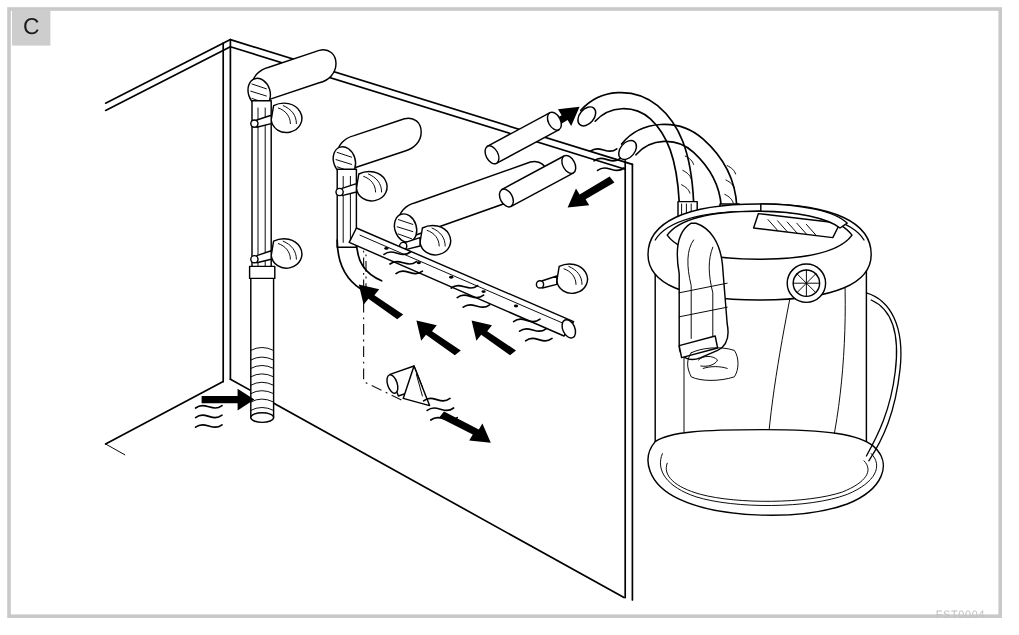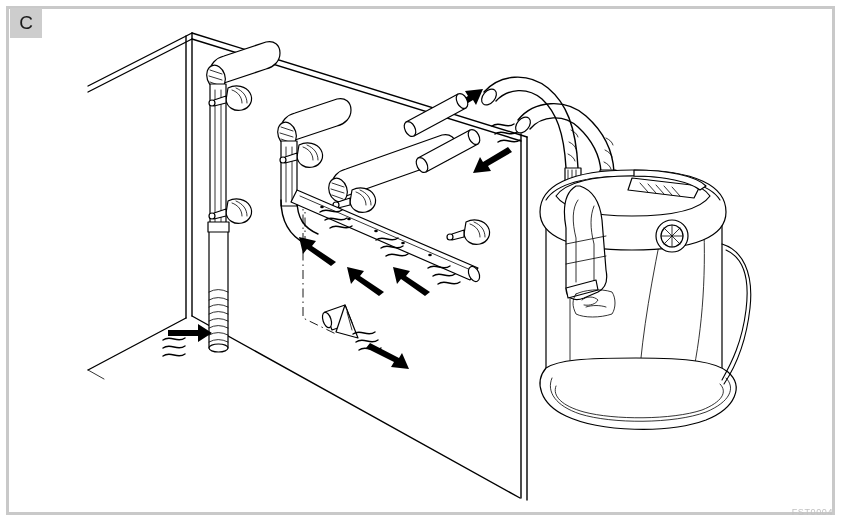--- a/index.html
+++ b/index.html
@@ -36,21 +36,21 @@
     display: flex;
     align-items: center;
     justify-content: center;
     font-size: 19px;
     color: #1a1a1a;
     font-family: "Liberation Sans", sans-serif;
     z-index: 20;
   }
   #figure-code {
     position: absolute;
-    right: 16px;
+    right: 28px;
     bottom: 12px;
     font-size: 9px;
     letter-spacing: 0.6px;
     color: #c2c2c2;
     font-family: "Liberation Sans", sans-serif;
     z-index: 20;
   }
   #artwork {
     position: absolute;
     left: 0;

